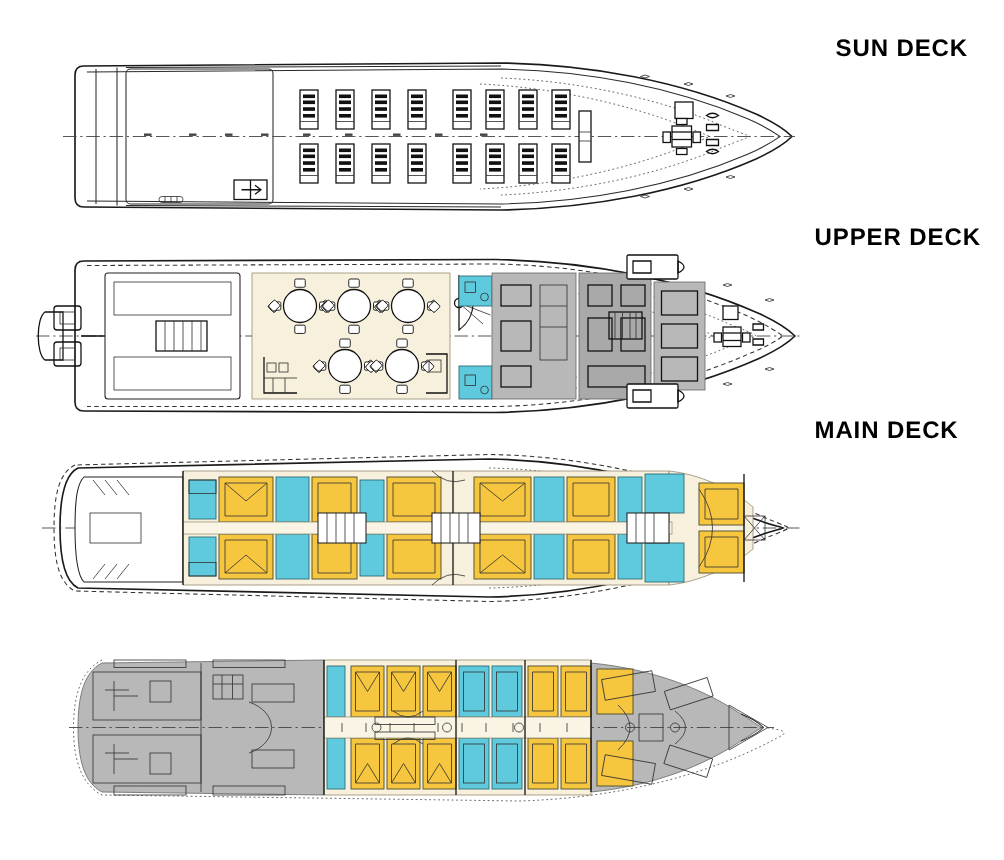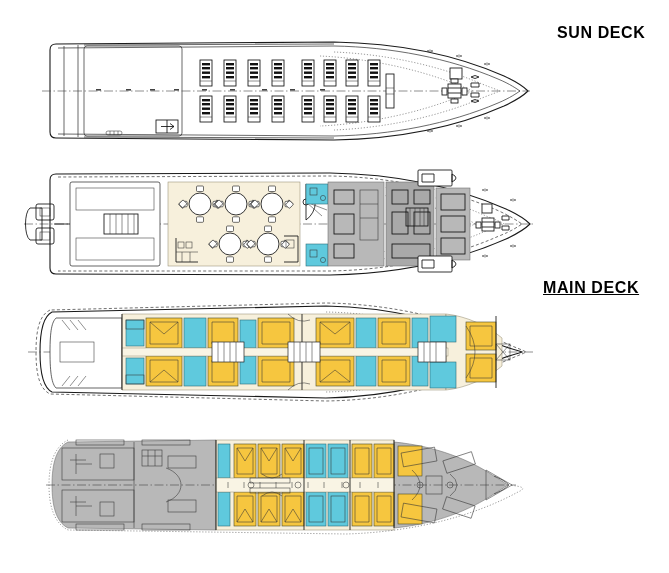--- a/index.html
+++ b/index.html
@@ -250,20 +250,21 @@
       <path class="wall-thin" d="M393,19 q3,-2 6,0 q-3,2 -6,0 z"></path>
       <path class="wall-thin" d="M393,99 q3,-2 6,0 q-3,2 -6,0 z"></path>
     </g>
 
     <rect class="lounger" x="352" y="42" width="8" height="34"></rect>
     <line class="wall-thin" x1="352" y1="56" x2="360" y2="56"></line>
     <line class="wall-thin" x1="352" y1="62" x2="360" y2="62"></line>
   </svg>
   </div>
 
+  <div class="deck-label" style="left:543px;top:150px;">UPPER DECK</div>
 
   <div class="deck-svg" style="left:20px;top:164px;">
   <svg width="520" height="112" viewBox="0 0 520 112">
 
     <path class="hull-line" d="M36,10 L310,9 C372,10 434,22 486,45 C501,52 508,58 510,60
                                C508,62 501,68 486,75 C434,98 372,110 310,111 L36,110
                                C32,110 30,108 30,104 L30,16 C30,12 32,10 36,10 Z"></path>
     <path class="hull-dash" d="M38,13 L310,12 C369,13 429,25 479,47 C492,53 499,58 502,60
                                C499,62 492,67 479,72 C429,94 369,106 310,107 L38,107"></path>
     <path class="hull-dot" d="M318,19 C368,21 422,32 466,52 C476,56 482,58 484,60
@@ -450,21 +451,21 @@
     </g>
     <g class="micro">
       <path class="wall-thin" d="M462,26 q3,-2 6,0 q-3,2 -6,0 z"></path>
       <path class="wall-thin" d="M462,92 q3,-2 6,0 q-3,2 -6,0 z"></path>
       <path class="wall-thin" d="M490,36 q3,-2 6,0 q-3,2 -6,0 z"></path>
       <path class="wall-thin" d="M490,82 q3,-2 6,0 q-3,2 -6,0 z"></path>
     </g>
   </svg>
   </div>
 
-  <div class="deck-label" style="left:543px;top:279px;text-decoration:underline;">MAIN DECK</div>
+  <div class="deck-label" style="left:543px;top:279px;">MAIN DECK</div>
 
   <div class="deck-svg" style="left:26px;top:298px;">
   <svg width="510" height="108" viewBox="0 0 510 108">
 
     <path class="hull-line" d="M26,14 C18,18 14,30 14,54 C14,78 18,90 26,94
                                L300,100 C364,99 424,84 472,62 C487,56 494,55 496,54
                                C494,53 487,52 472,46 C424,24 364,9 300,8 Z"></path>
     <path class="hull-dash" d="M24,12 C14,17 10,30 10,54 C10,78 14,91 24,96
                                L300,103 C366,102 428,87 477,64 C490,58 497,56 500,54
                                C497,52 490,50 477,44 C428,21 366,6 300,5 Z"></path>

